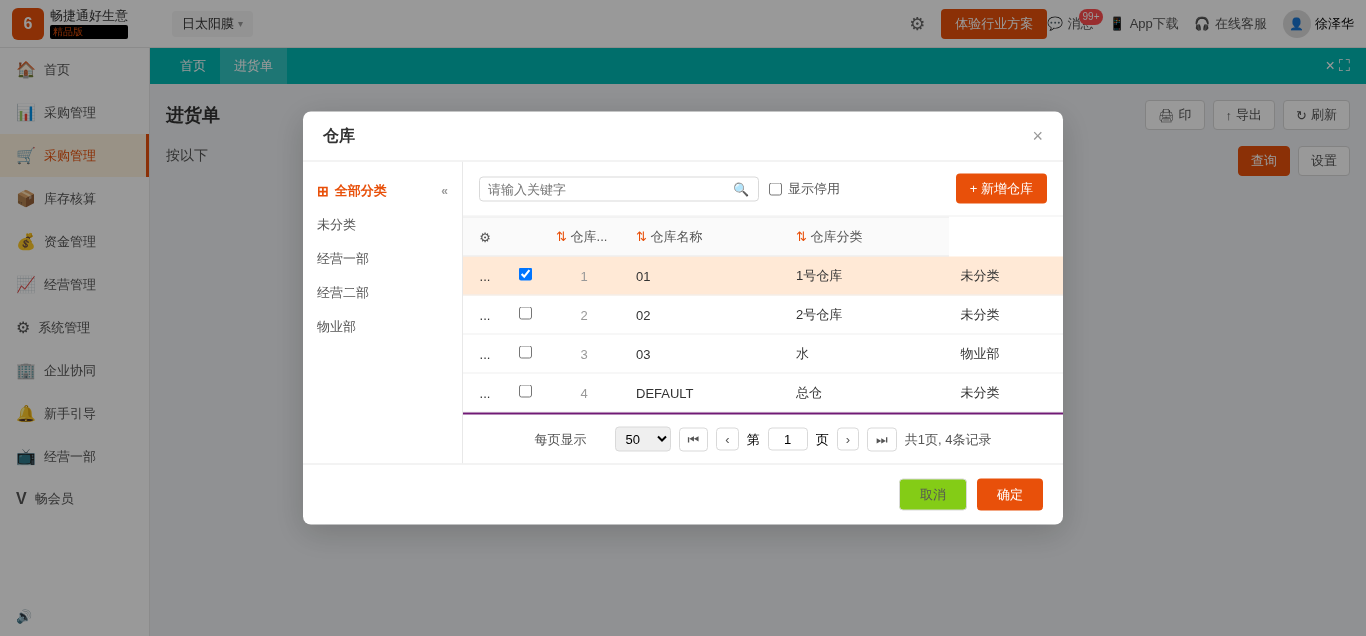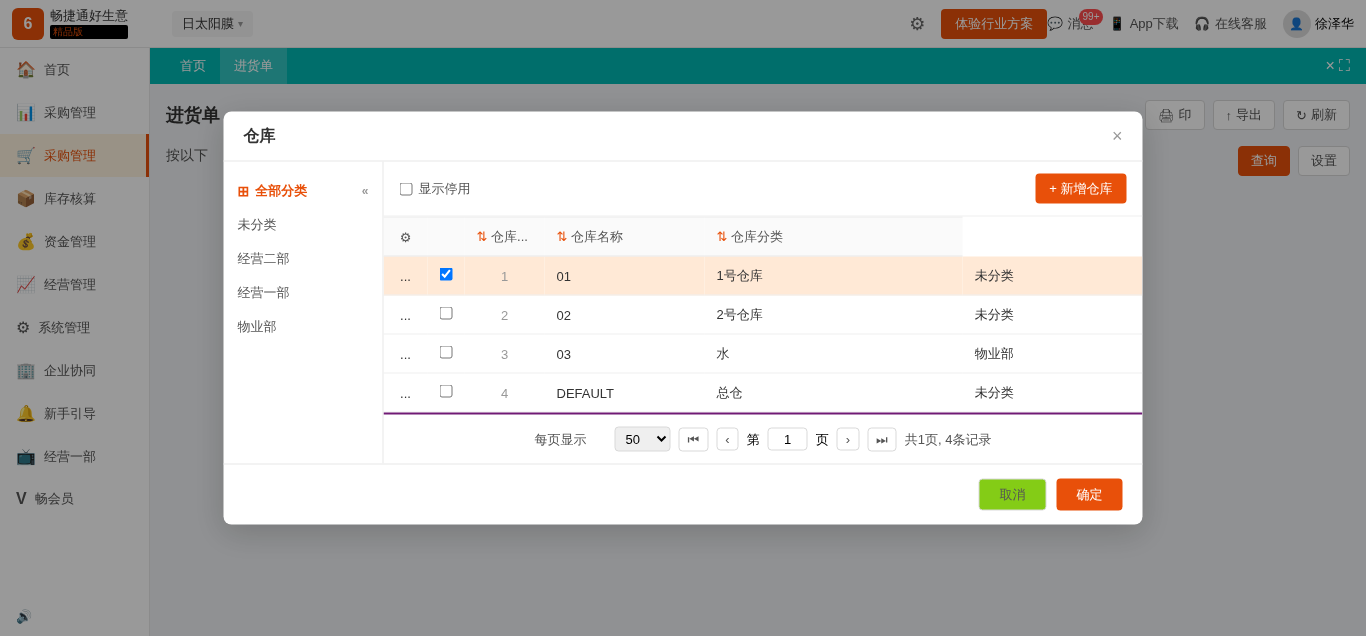--- a/index.html
+++ b/index.html
@@ -84,21 +84,21 @@
 
     
     .overlay {
       position: fixed; top: 0; left: 0; right: 0; bottom: 0;
       background: rgba(0,0,0,0.4); z-index: 100;
     }
 
     
     .modal {
       position: fixed; top: 50%; left: 50%; transform: translate(-50%, -50%);
-      background: #fff; border-radius: 8px; width: 919px; max-height: 600px;
+      background: #fff; border-radius: 8px; width: 760px; max-height: 600px;
       z-index: 200; box-shadow: 0 8px 32px rgba(0,0,0,0.18);
       display: flex; flex-direction: column;
     }
     .modal-header {
       display: flex; align-items: center; justify-content: space-between;
       padding: 14px 20px; border-bottom: 1px solid #e8e8e8;
     }
     .modal-title { font-size: 16px; font-weight: bold; color: #333; }
     .modal-close { cursor: pointer; font-size: 18px; color: #999; background: none; border: none; }
     .modal-body { display: flex; flex: 1; overflow: hidden; }
@@ -323,28 +323,32 @@
 
   <div class="modal-body">
 
     <div class="left-panel">
       <div class="left-panel-header">
         <span class="grid-icon">⊞</span>
         <span>全部分类</span>
         <span class="collapse-btn">«</span>
       </div>
       <div class="category-item">未分类</div>
+      <div class="category-item">经营一部</div>
       <div class="category-item">经营二部</div>
-      <div class="category-item">经营一部</div>
       <div class="category-item">物业部</div>
     </div>
 
     <div class="right-panel">
 
       <div class="search-bar">
+        <div class="search-input-wrap">
+          <input class="search-input" type="text" placeholder="请输入关键字" style="">
+          <span class="search-icon">🔍</span>
+        </div>
         <label class="checkbox-label">
           <input type="checkbox" style="">
           <span>显示停用</span>
         </label>
         <button class="add-btn">+ 新增仓库</button>
       </div>
 
       <div class="table-wrap">
         <table>
           <thead>

